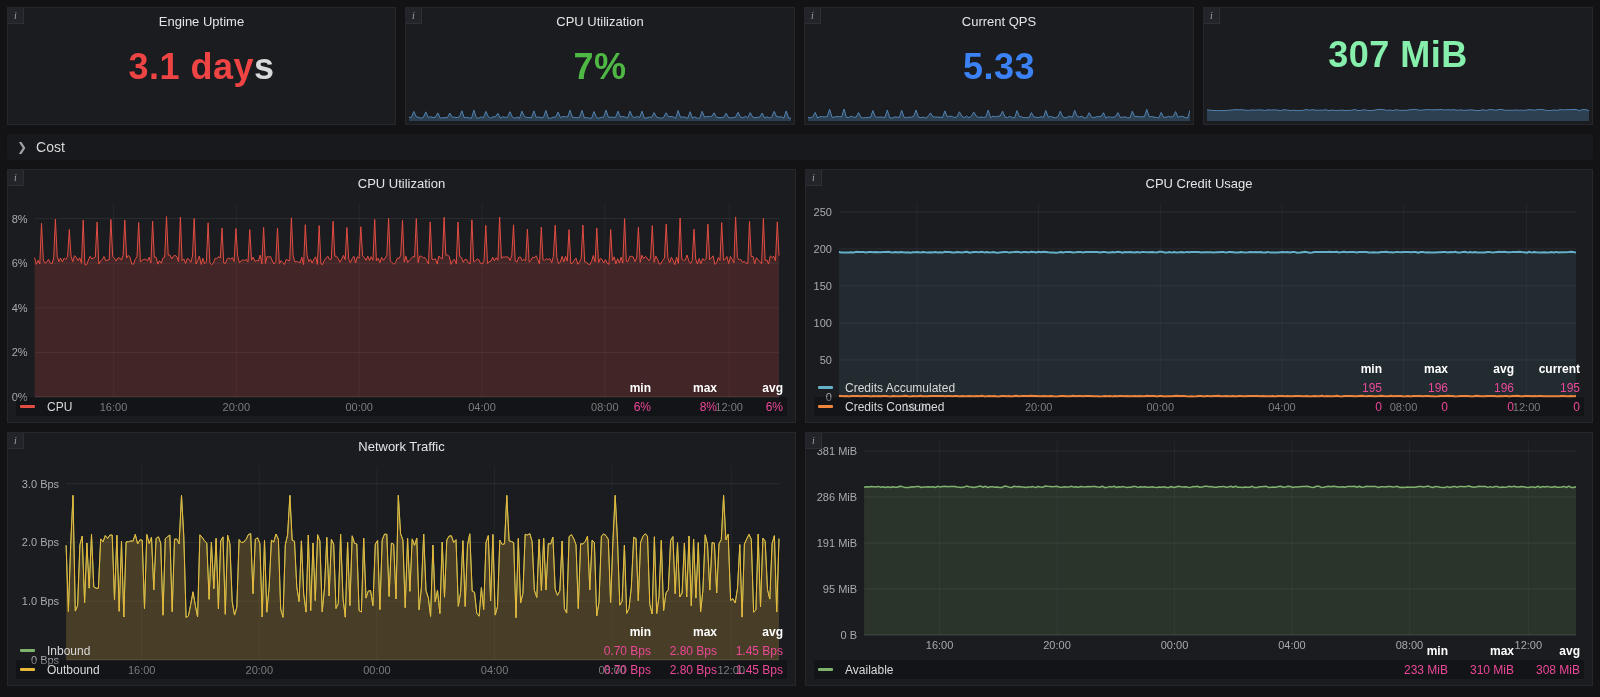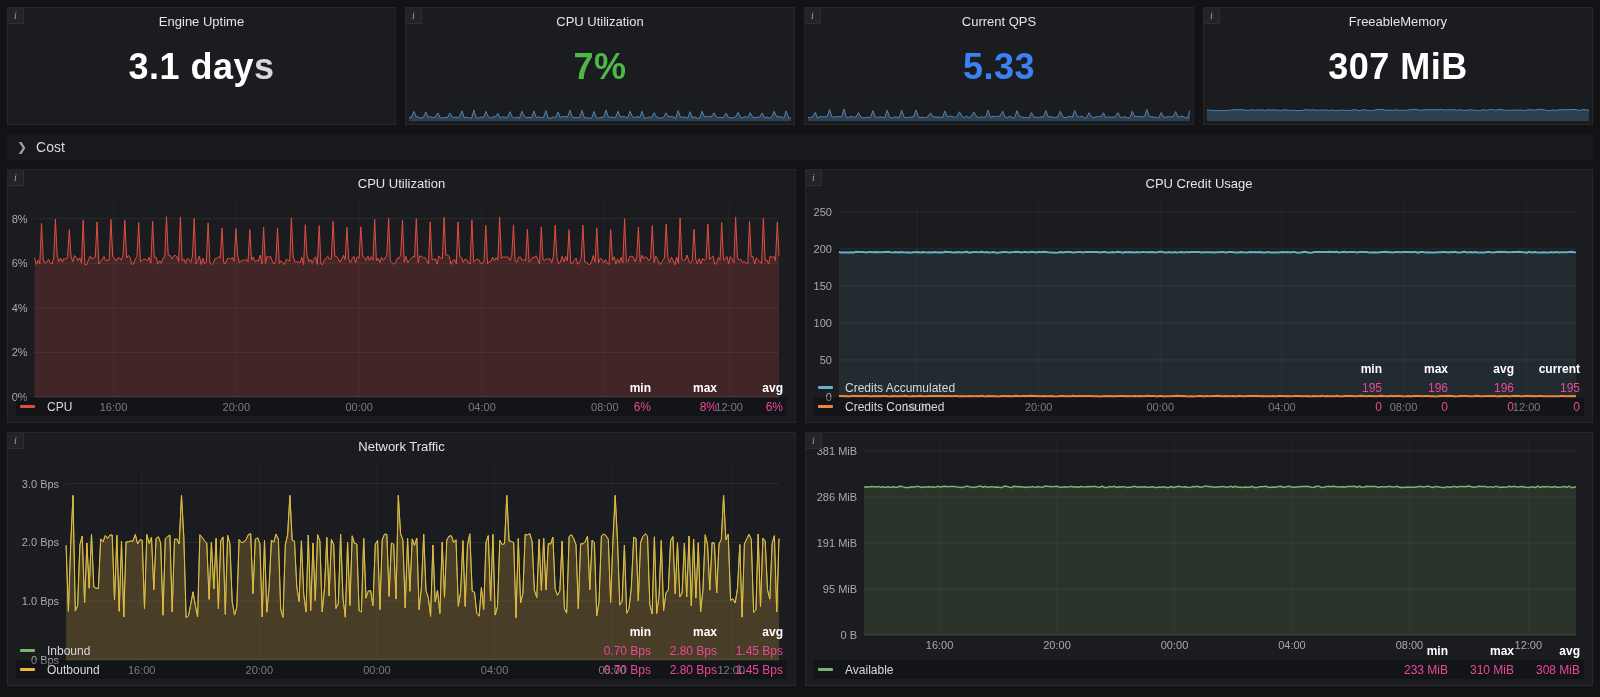--- a/index.html
+++ b/index.html
@@ -37,21 +37,21 @@
 </head>
 <body>
 
 <div class="page">
 
   <div class="stat-row">
     <div class="panel stat-panel">
       <span class="info-corner">i</span>
       <div class="panel-title">Engine Uptime</div>
       <div class="stat-mid">
-          <div class="stat-value"><span class="v" style="color: #ffffff;">3.1 day</span><span class="suffix">s</span></div>
+          <div class="stat-value"><span class="v" style="color: #ef4444;">3.1 day</span><span class="suffix">s</span></div>
         </div>
       <div class="spark" id="spark-0"></div>
     </div>
     <div class="panel stat-panel">
       <span class="info-corner">i</span>
       <div class="panel-title">CPU Utilization</div>
       <div class="stat-mid">
           <div class="stat-value"><span class="v" style="color: rgb(79, 184, 69);">7%</span><span class="suffix"></span></div>
         </div>
       <div class="spark" id="spark-1">
@@ -69,23 +69,22 @@
         </div>
       <div class="spark" id="spark-2">
           <svg width="382" height="20">
             <path d="M0.0,16.4L2.4,16.8L4.8,15.8L7.2,11.4L9.6,17.0L12.0,15.6L14.4,15.7L16.8,15.9L19.2,15.5L21.6,8.3L24.0,16.3L26.4,16.0L28.8,15.5L31.2,15.7L33.6,15.9L36.0,8.0L38.4,16.5L40.8,16.4L43.2,15.2L45.6,16.2L48.1,16.1L50.5,11.5L52.9,16.2L55.3,16.9L57.7,16.5L60.1,16.4L62.5,16.4L64.9,9.6L67.3,15.8L69.7,16.4L72.1,15.9L74.5,16.3L76.9,16.5L79.3,9.0L81.7,16.7L84.1,17.0L86.5,15.9L88.9,16.0L91.3,16.7L93.7,9.2L96.1,16.3L98.5,16.7L100.9,16.2L103.3,16.2L105.7,15.3L108.1,9.0L110.5,16.2L112.9,16.6L115.3,16.2L117.7,16.9L120.1,15.5L122.5,11.9L124.9,15.8L127.3,16.0L129.7,16.1L132.1,16.2L134.5,16.6L136.9,9.9L139.3,15.9L141.7,15.1L144.2,15.5L146.6,16.5L149.0,15.8L151.4,10.8L153.8,15.1L156.2,16.6L158.6,15.2L161.0,16.7L163.4,15.2L165.8,11.0L168.2,15.1L170.6,16.5L173.0,16.0L175.4,16.4L177.8,16.0L180.2,9.0L182.6,16.8L185.0,15.1L187.4,15.9L189.8,15.2L192.2,15.1L194.6,10.1L197.0,16.0L199.4,16.6L201.8,15.3L204.2,16.5L206.6,16.9L209.0,9.6L211.4,15.3L213.8,16.0L216.2,16.6L218.6,16.5L221.0,16.9L223.4,11.6L225.8,16.0L228.2,16.3L230.6,16.6L233.0,15.6L235.4,16.5L237.8,9.5L240.3,16.2L242.7,15.5L245.1,16.3L247.5,16.7L249.9,15.8L252.3,10.2L254.7,15.7L257.1,16.8L259.5,16.1L261.9,15.1L264.3,16.6L266.7,9.4L269.1,15.2L271.5,16.0L273.9,15.2L276.3,16.9L278.7,16.7L281.1,11.7L283.5,16.0L285.9,16.7L288.3,15.7L290.7,15.6L293.1,15.5L295.5,11.7L297.9,17.0L300.3,15.7L302.7,16.2L305.1,16.3L307.5,15.5L309.9,11.6L312.3,16.4L314.7,16.2L317.1,15.8L319.5,16.8L321.9,16.8L324.3,10.2L326.7,15.7L329.1,15.4L331.5,15.8L333.9,15.8L336.4,15.7L338.8,8.4L341.2,15.6L343.6,15.6L346.0,16.1L348.4,16.4L350.8,16.9L353.2,11.4L355.6,16.3L358.0,16.3L360.4,15.3L362.8,16.0L365.2,15.6L367.6,10.6L370.0,16.3L372.4,15.4L374.8,15.4L377.2,16.5L379.6,17.0L382.0,9.3L382,20L0,20Z" fill="rgba(80,131,179,0.35)" stroke="none"></path>
             <path d="M0.0,16.4L2.4,16.8L4.8,15.8L7.2,11.4L9.6,17.0L12.0,15.6L14.4,15.7L16.8,15.9L19.2,15.5L21.6,8.3L24.0,16.3L26.4,16.0L28.8,15.5L31.2,15.7L33.6,15.9L36.0,8.0L38.4,16.5L40.8,16.4L43.2,15.2L45.6,16.2L48.1,16.1L50.5,11.5L52.9,16.2L55.3,16.9L57.7,16.5L60.1,16.4L62.5,16.4L64.9,9.6L67.3,15.8L69.7,16.4L72.1,15.9L74.5,16.3L76.9,16.5L79.3,9.0L81.7,16.7L84.1,17.0L86.5,15.9L88.9,16.0L91.3,16.7L93.7,9.2L96.1,16.3L98.5,16.7L100.9,16.2L103.3,16.2L105.7,15.3L108.1,9.0L110.5,16.2L112.9,16.6L115.3,16.2L117.7,16.9L120.1,15.5L122.5,11.9L124.9,15.8L127.3,16.0L129.7,16.1L132.1,16.2L134.5,16.6L136.9,9.9L139.3,15.9L141.7,15.1L144.2,15.5L146.6,16.5L149.0,15.8L151.4,10.8L153.8,15.1L156.2,16.6L158.6,15.2L161.0,16.7L163.4,15.2L165.8,11.0L168.2,15.1L170.6,16.5L173.0,16.0L175.4,16.4L177.8,16.0L180.2,9.0L182.6,16.8L185.0,15.1L187.4,15.9L189.8,15.2L192.2,15.1L194.6,10.1L197.0,16.0L199.4,16.6L201.8,15.3L204.2,16.5L206.6,16.9L209.0,9.6L211.4,15.3L213.8,16.0L216.2,16.6L218.6,16.5L221.0,16.9L223.4,11.6L225.8,16.0L228.2,16.3L230.6,16.6L233.0,15.6L235.4,16.5L237.8,9.5L240.3,16.2L242.7,15.5L245.1,16.3L247.5,16.7L249.9,15.8L252.3,10.2L254.7,15.7L257.1,16.8L259.5,16.1L261.9,15.1L264.3,16.6L266.7,9.4L269.1,15.2L271.5,16.0L273.9,15.2L276.3,16.9L278.7,16.7L281.1,11.7L283.5,16.0L285.9,16.7L288.3,15.7L290.7,15.6L293.1,15.5L295.5,11.7L297.9,17.0L300.3,15.7L302.7,16.2L305.1,16.3L307.5,15.5L309.9,11.6L312.3,16.4L314.7,16.2L317.1,15.8L319.5,16.8L321.9,16.8L324.3,10.2L326.7,15.7L329.1,15.4L331.5,15.8L333.9,15.8L336.4,15.7L338.8,8.4L341.2,15.6L343.6,15.6L346.0,16.1L348.4,16.4L350.8,16.9L353.2,11.4L355.6,16.3L358.0,16.3L360.4,15.3L362.8,16.0L365.2,15.6L367.6,10.6L370.0,16.3L372.4,15.4L374.8,15.4L377.2,16.5L379.6,17.0L382.0,9.3" fill="none" stroke="#5083b3" stroke-width="1"></path>
           </svg>
         </div>
     </div>
     <div class="panel stat-panel">
       <span class="info-corner">i</span>
-      <div class="panel-title">FreeableMemory</div>
       <div class="stat-mid">
-          <div class="stat-value"><span class="v" style="color: #ffffff;">307 MiB</span><span class="suffix"></span></div>
+          <div class="stat-value"><span class="v" style="color: #86efac;">307 MiB</span><span class="suffix"></span></div>
         </div>
       <div class="spark" id="spark-3">
           <svg width="382" height="20">
             <path d="M0.0,8.9L3.2,9.2L6.4,9.5L9.6,9.5L12.8,9.6L16.1,9.6L19.3,9.5L22.5,9.2L25.7,8.9L28.9,8.6L32.1,8.8L35.3,8.7L38.5,9.3L41.7,9.4L44.9,8.9L48.2,9.2L51.4,8.9L54.6,8.9L57.8,9.5L61.0,8.8L64.2,9.1L67.4,8.8L70.6,9.2L73.8,9.5L77.0,8.7L80.3,9.1L83.5,9.5L86.7,9.2L89.9,9.6L93.1,9.5L96.3,9.3L99.5,8.5L102.7,9.2L105.9,8.7L109.1,9.3L112.4,9.2L115.6,9.2L118.8,8.8L122.0,9.6L125.2,9.0L128.4,9.5L131.6,9.4L134.8,9.1L138.0,9.5L141.2,9.4L144.5,9.3L147.7,8.5L150.9,9.5L154.1,9.4L157.3,8.7L160.5,9.4L163.7,9.5L166.9,9.3L170.1,8.5L173.3,8.4L176.6,8.7L179.8,9.4L183.0,9.1L186.2,9.5L189.4,8.7L192.6,9.4L195.8,9.3L199.0,9.4L202.2,8.8L205.4,8.6L208.7,8.4L211.9,9.2L215.1,9.1L218.3,8.8L221.5,8.5L224.7,8.8L227.9,8.8L231.1,8.7L234.3,8.5L237.5,9.0L240.8,8.7L244.0,9.0L247.2,8.6L250.4,9.3L253.6,8.8L256.8,9.4L260.0,9.2L263.2,8.8L266.4,9.1L269.6,9.5L272.9,9.5L276.1,8.7L279.3,9.5L282.5,8.5L285.7,8.7L288.9,9.2L292.1,8.5L295.3,8.5L298.5,9.4L301.7,9.2L305.0,9.4L308.2,9.0L311.4,9.2L314.6,9.2L317.8,9.4L321.0,8.8L324.2,8.7L327.4,9.2L330.6,8.6L333.8,8.4L337.1,8.9L340.3,9.6L343.5,9.5L346.7,9.0L349.9,9.4L353.1,8.6L356.3,8.9L359.5,8.6L362.7,8.7L365.9,8.5L369.2,8.5L372.4,9.6L375.6,8.5L378.8,8.7L382.0,9.5L382,20L0,20Z" fill="rgba(80,131,179,0.35)" stroke="none"></path>
             <path d="M0.0,8.9L3.2,9.2L6.4,9.5L9.6,9.5L12.8,9.6L16.1,9.6L19.3,9.5L22.5,9.2L25.7,8.9L28.9,8.6L32.1,8.8L35.3,8.7L38.5,9.3L41.7,9.4L44.9,8.9L48.2,9.2L51.4,8.9L54.6,8.9L57.8,9.5L61.0,8.8L64.2,9.1L67.4,8.8L70.6,9.2L73.8,9.5L77.0,8.7L80.3,9.1L83.5,9.5L86.7,9.2L89.9,9.6L93.1,9.5L96.3,9.3L99.5,8.5L102.7,9.2L105.9,8.7L109.1,9.3L112.4,9.2L115.6,9.2L118.8,8.8L122.0,9.6L125.2,9.0L128.4,9.5L131.6,9.4L134.8,9.1L138.0,9.5L141.2,9.4L144.5,9.3L147.7,8.5L150.9,9.5L154.1,9.4L157.3,8.7L160.5,9.4L163.7,9.5L166.9,9.3L170.1,8.5L173.3,8.4L176.6,8.7L179.8,9.4L183.0,9.1L186.2,9.5L189.4,8.7L192.6,9.4L195.8,9.3L199.0,9.4L202.2,8.8L205.4,8.6L208.7,8.4L211.9,9.2L215.1,9.1L218.3,8.8L221.5,8.5L224.7,8.8L227.9,8.8L231.1,8.7L234.3,8.5L237.5,9.0L240.8,8.7L244.0,9.0L247.2,8.6L250.4,9.3L253.6,8.8L256.8,9.4L260.0,9.2L263.2,8.8L266.4,9.1L269.6,9.5L272.9,9.5L276.1,8.7L279.3,9.5L282.5,8.5L285.7,8.7L288.9,9.2L292.1,8.5L295.3,8.5L298.5,9.4L301.7,9.2L305.0,9.4L308.2,9.0L311.4,9.2L314.6,9.2L317.8,9.4L321.0,8.8L324.2,8.7L327.4,9.2L330.6,8.6L333.8,8.4L337.1,8.9L340.3,9.6L343.5,9.5L346.7,9.0L349.9,9.4L353.1,8.6L356.3,8.9L359.5,8.6L362.7,8.7L365.9,8.5L369.2,8.5L372.4,9.6L375.6,8.5L378.8,8.7L382.0,9.5" fill="none" stroke="#5083b3" stroke-width="1"></path>
           </svg>
         </div>
     </div>
   </div>
 

